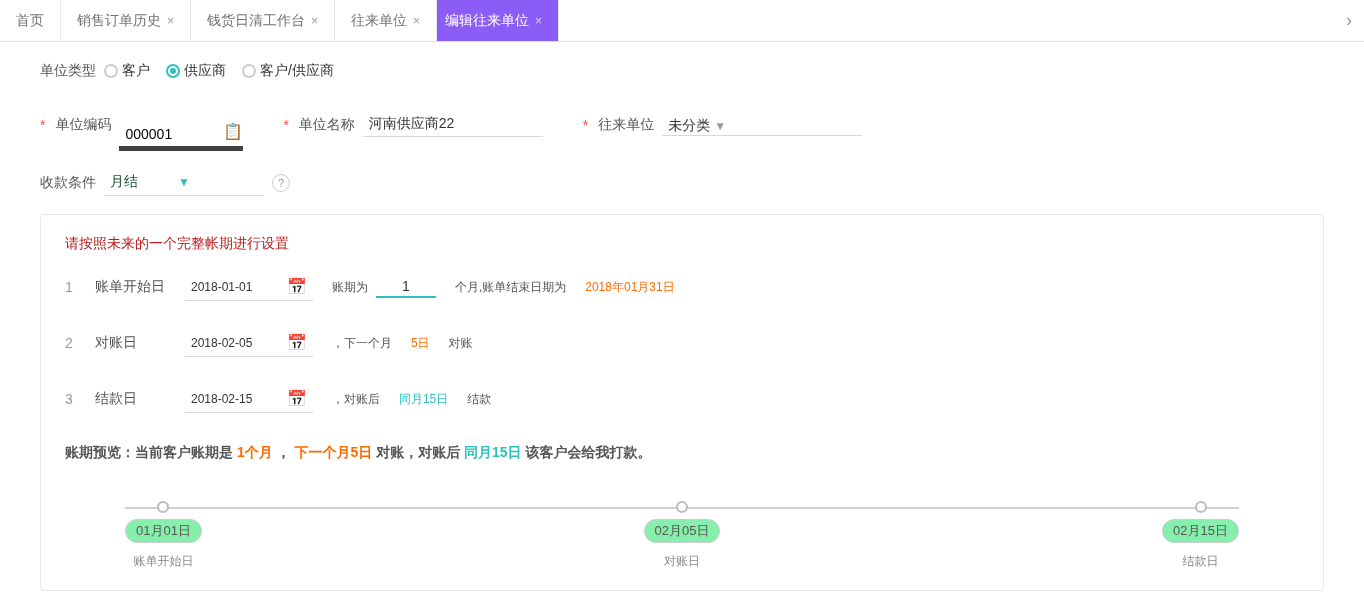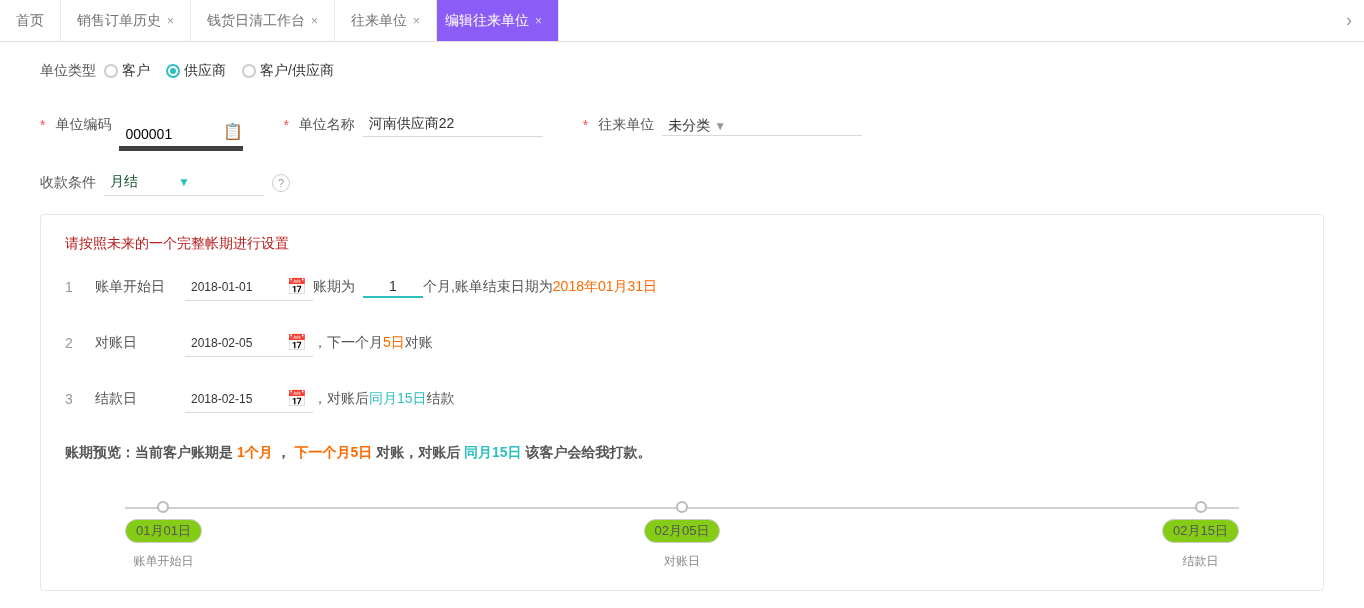--- a/index.html
+++ b/index.html
@@ -191,23 +191,23 @@
       border-bottom: 1px solid #d9d9d9;
       padding: 4px 6px;
     }
     .date-input-wrap input {
       border: none; outline: none; background: transparent;
       font-size: 12px; color: #333; width: 90px;
     }
     .cal-icon { color: #2ebfbf; cursor: pointer; font-size: 16px; }
 
     .row-desc {
-      margin-left: 0;
+      margin-left: 19px;
       color: #555;
-      font-size: 14px;
+      font-size: 12px;
     }
     .highlight-orange { color: #ff6a00; }
     .highlight-teal { color: #2ebfbf; }
 
     .period-input {
       border: none;
       border-bottom: 2px solid #2ebfbf;
       outline: none;
       font-size: 14px;
       width: 60px;
@@ -225,21 +225,21 @@
       line-height: 1.6;
       font-weight: bold;
     }
     .timeline-point {
       display: flex;
       flex-direction: column;
       align-items: center;
       gap: 6px;
     }
     .tl-label-box {
-      background: #84cc16;
+      background: #86efac;
       border: 1px solid #ccc;
       border-radius: 12px;
       padding: 2px 10px;
       font-size: 13px;
       color: #555;
       white-space: nowrap;
     }
     .tl-sub-label {
       font-size: 12px;
       color: #888;

